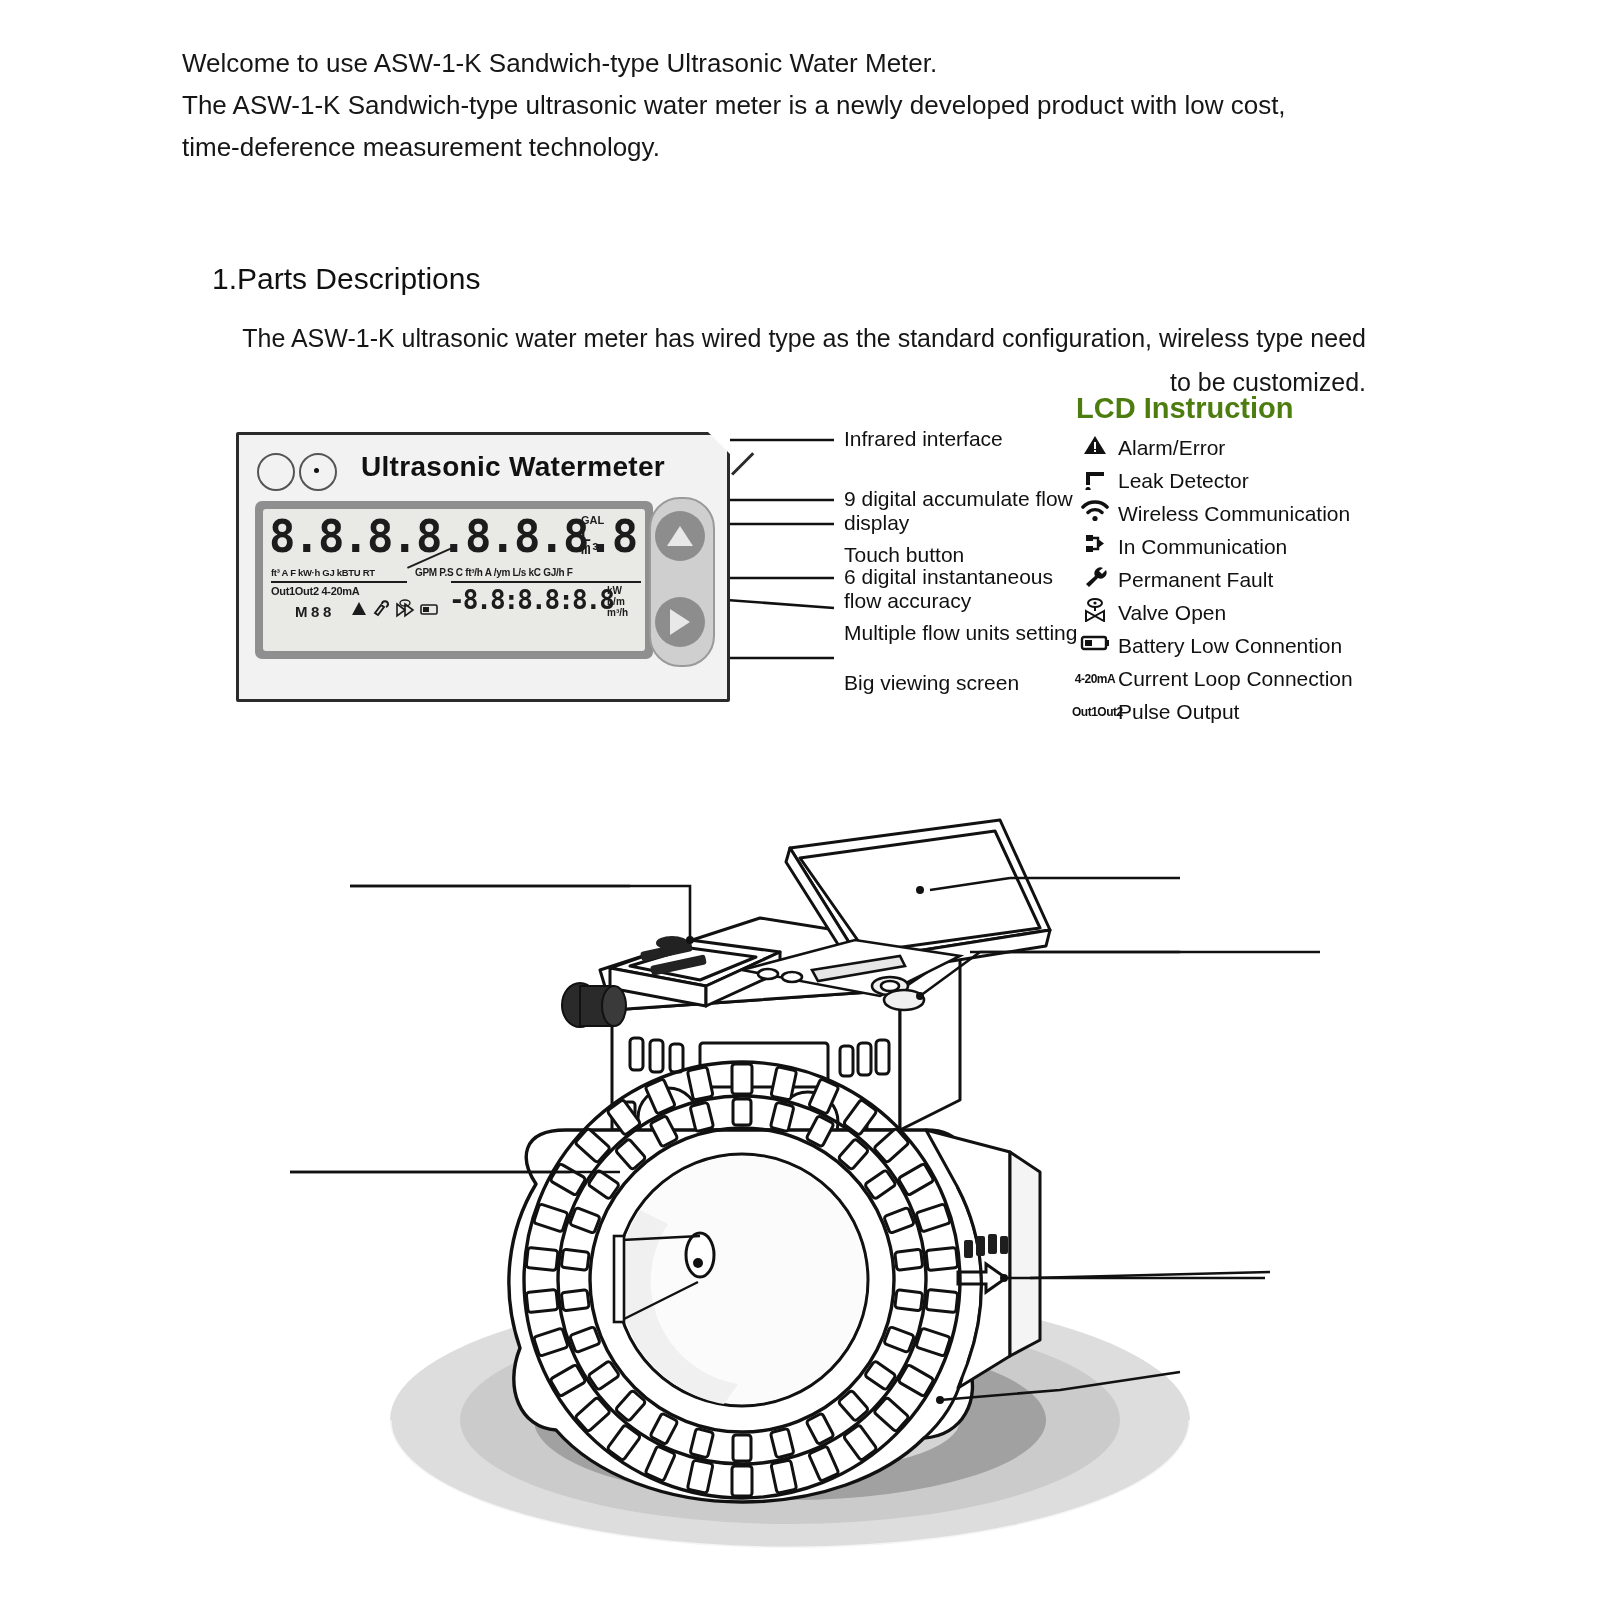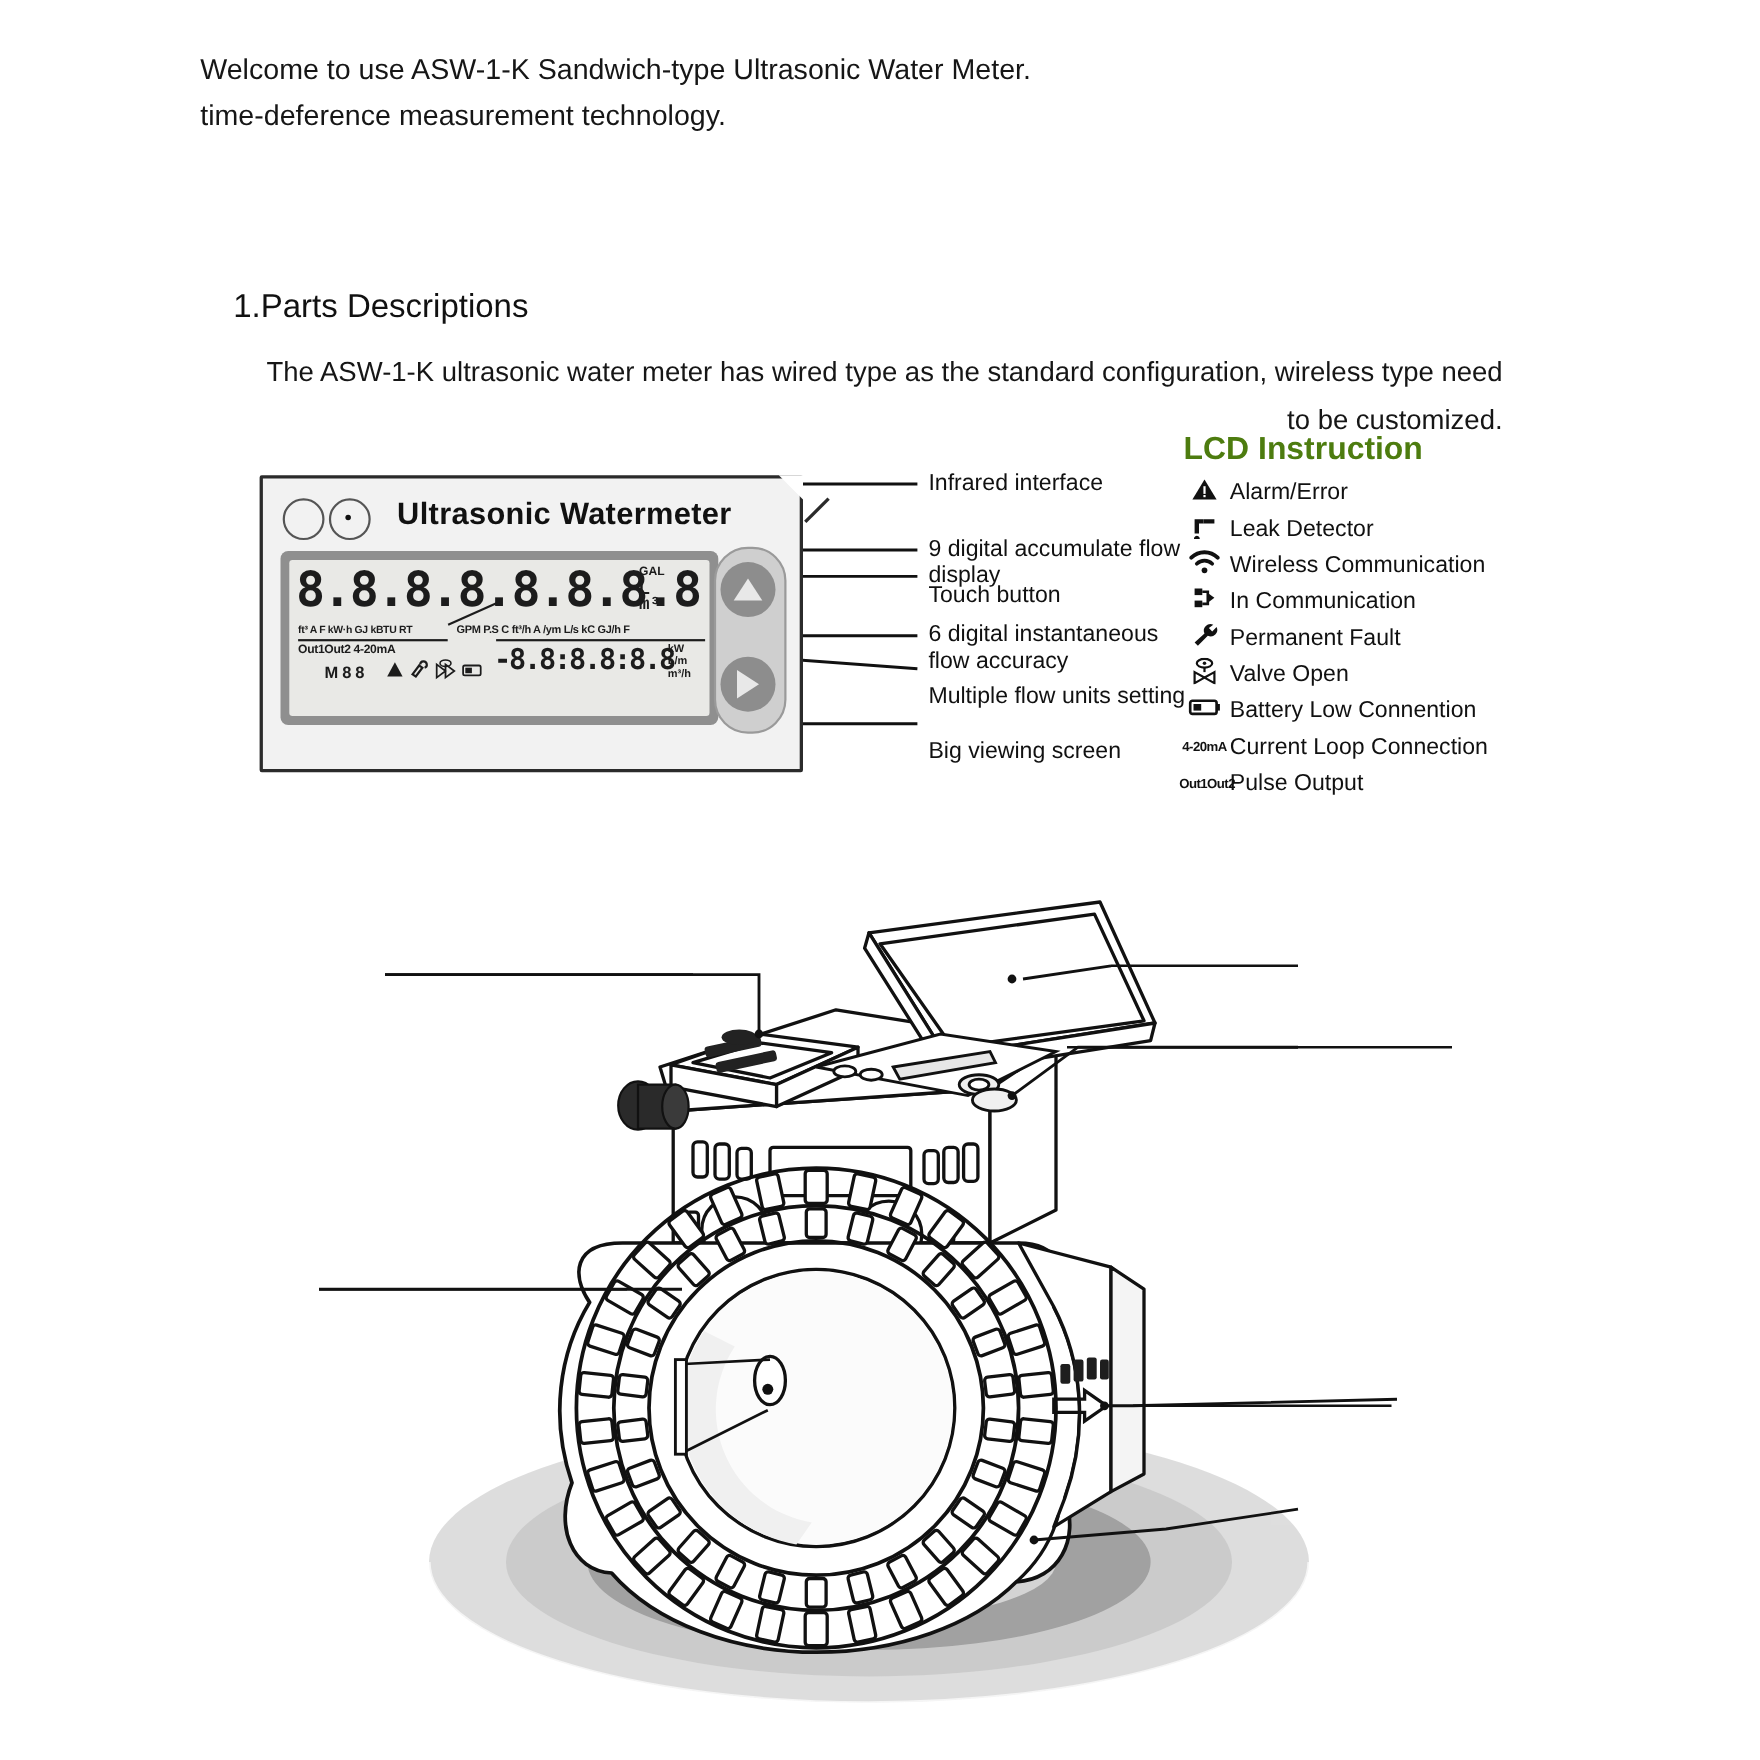--- a/index.html
+++ b/index.html
@@ -137,20 +137,21 @@
   .fig2{position:absolute;left:0;top:800px;width:1600px;height:760px;}
   svg.dev{position:absolute;left:0;top:0;width:1600px;height:760px;}
 </style>
 </head>
 <body>
 
 <div class="page">
 
   <div class="intro">
     <div>Welcome to use ASW-1-K Sandwich-type Ultrasonic Water Meter.</div>
+    <div>The ASW-1-K Sandwich-type ultrasonic water meter is a newly developed product with low cost,</div>
     <div>time-deference measurement technology.</div>
   </div>
 
   <div class="sec-title">1.Parts Descriptions</div>
   <div class="sec-body">The ASW-1-K ultrasonic water meter has wired type as the standard configuration, wireless type need to be customized.</div>
 
   <div class="fig1">
 
     <svg class="leads" viewBox="0 0 1140 330">
       <g stroke="#111" stroke-width="2.6" fill="none">
@@ -226,21 +227,21 @@
         <div class="btn right">
           <div class="tri-right"></div>
         </div>
       </div>
     </div>
 
     <div class="callouts">
       <div class="co" style="left:8px;top:30px">Infrared interface</div>
       <div class="co" style="left:8px;top:90px">9 digital accumulate flow</div>
       <div class="co" style="left:8px;top:114px"> display</div>
-      <div class="co" style="left:8px;top:132px">Touch button</div>
+      <div class="co" style="left:8px;top:146px">Touch button</div>
       <div class="co" style="left:8px;top:168px">6 digital instantaneous</div>
       <div class="co" style="left:8px;top:192px">flow accuracy</div>
       <div class="co" style="left:8px;top:224px">Multiple flow units setting</div>
       <div class="co" style="left:8px;top:274px">Big viewing screen</div>
     </div>
   </div>
 
   <div class="legend">
     <h3>LCD Instruction</h3>
 

